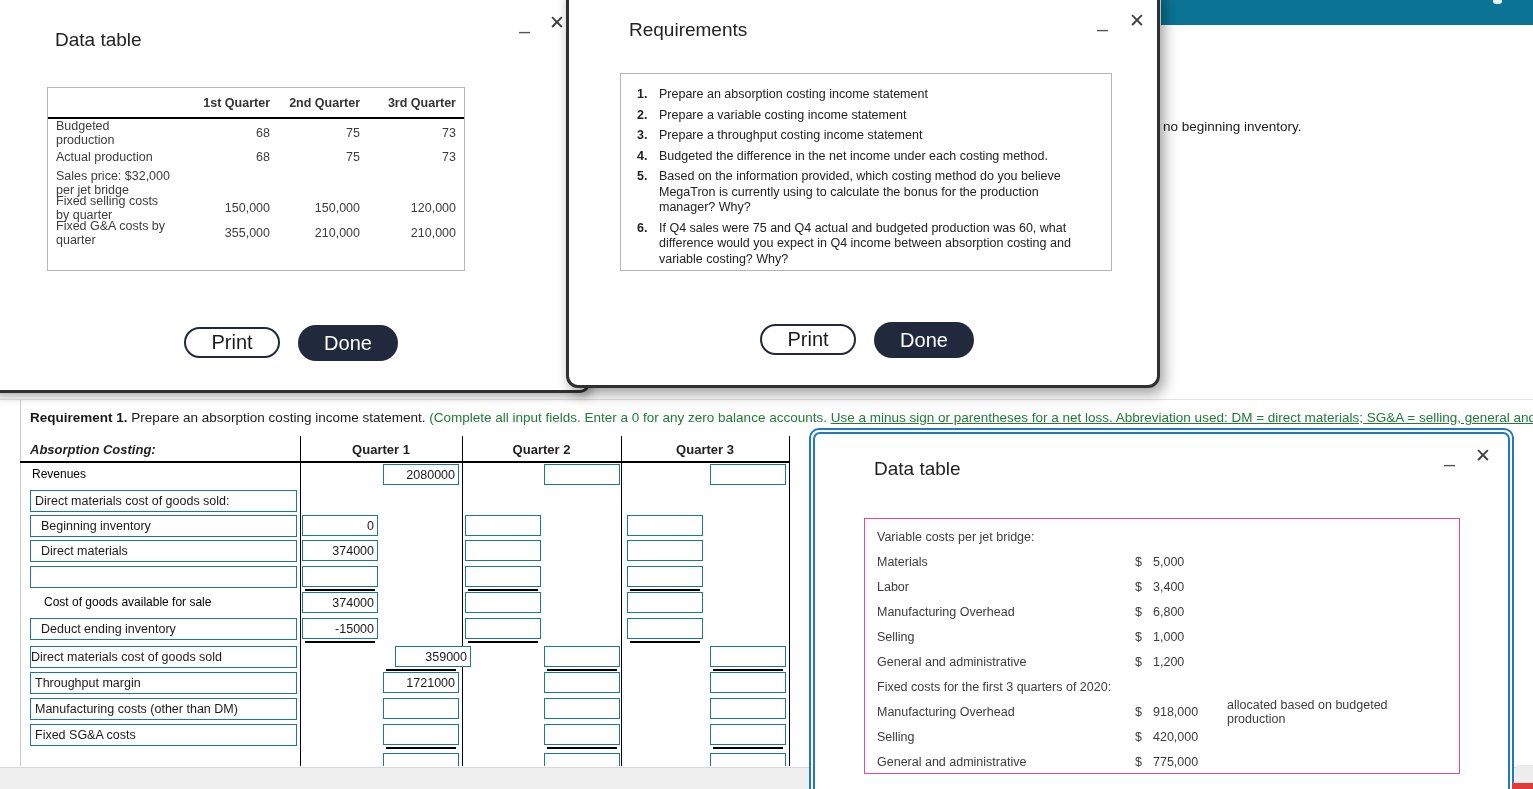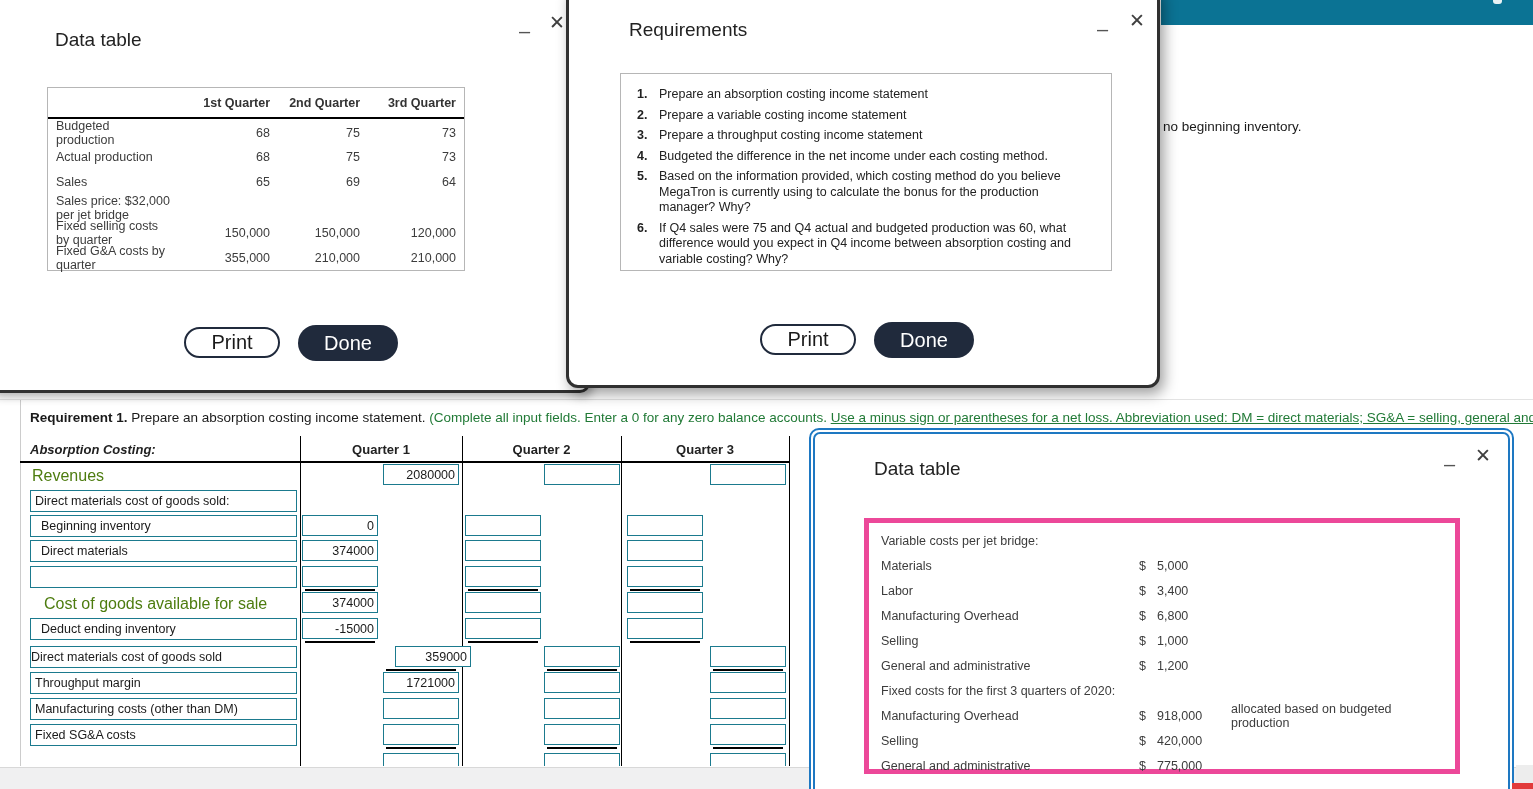--- a/index.html
+++ b/index.html
@@ -53,37 +53,37 @@
 
   
   #ws{left:20px;top:436px;width:770px;height:330px;overflow:hidden;z-index:3}
   .ws-vline{position:absolute;top:0;bottom:0;width:1px;background:#000}
   .ws-thick{position:absolute;left:0;top:25px;width:770px;height:2px;background:#000}
   #ws-sect{position:absolute;left:10px;top:6px;font-weight:bold;font-style:italic;
     font-size:13px;color:#222}
   .ws-qhead{position:absolute;top:6px;font-weight:bold;font-size:13px;text-align:center;color:#222}
   .ws-label-box{position:absolute;left:10px;width:267px;height:22px;border:1.5px solid #1b7a8e;
     background:#fff;font-size:12.5px;display:flex;align-items:center}
-  .ws-label-text{position:absolute;font-size:16px;color:#4d7c0f}
+  .ws-label-text{position:absolute;font-size:12px;color:#000000}
   .ws-input{position:absolute;width:76px;height:21px;border:1.5px solid #1b7a8e;background:#fff;
     font-size:12.5px;display:flex;align-items:center;justify-content:flex-end;padding-right:3px}
   .ws-underline{position:absolute;width:70px;height:1.5px;background:#000}
 
   #footer{left:0;top:767px;width:1533px;height:22px;background:#f0f0f1;
     border-top:1px solid #d8d8d8;z-index:5}
   #corner-grey{left:1516px;top:765px;width:17px;height:18px;background:#ededed;z-index:16}
   #corner-red{left:1512px;top:783px;width:21px;height:6px;background:#e23b3b;z-index:17}
 
   
   #dlg-cost{position:absolute;left:809px;top:428px;width:705px;height:380px;background:#fff;
     border:2px solid #1e78c2;border-radius:10px;z-index:15}
   #dlg-cost .ring{position:absolute;inset:2px;border:2px solid #1e78c2;border-radius:7px;
     pointer-events:none}
   #cost-box{position:absolute;left:53px;top:88px;width:596px;height:256px;
-    border:5px solid #ec4899;padding:5px 12px 0 12px}
+    border:1px solid #ec4899;padding:5px 12px 0 12px}
   .cost-row{display:flex;align-items:center;height:25px;font-size:12.5px;color:#3c3c3c}
   .cost-label{flex:0 0 258px}
   .cost-dollar{flex:0 0 18px}
   .cost-value{flex:0 0 64px;text-align:left}
   .cost-suffix{margin-left:10px}
 </style>
 </head>
 <body>
 
 <div class="abs" id="top-bar">
@@ -191,26 +191,20 @@
           <div class="dt-cell">75</div>
           <div class="dt-cell">73</div>
         </div>
         <div class="dt-row">
           <div class="dt-label">Actual production</div>
           <div class="dt-cell">68</div>
           <div class="dt-cell">75</div>
           <div class="dt-cell">73</div>
         </div>
         <div class="dt-row">
-          <div class="dt-label">Sales</div>
-          <div class="dt-cell">65</div>
-          <div class="dt-cell">69</div>
-          <div class="dt-cell">64</div>
-        </div>
-        <div class="dt-row">
           <div class="dt-label">Sales price: $32,000 per jet bridge</div>
           <div class="dt-cell"></div>
           <div class="dt-cell"></div>
           <div class="dt-cell"></div>
         </div>
         <div class="dt-row">
           <div class="dt-label">Fixed selling costs by quarter</div>
           <div class="dt-cell">150,000</div>
           <div class="dt-cell">150,000</div>
           <div class="dt-cell">120,000</div>

